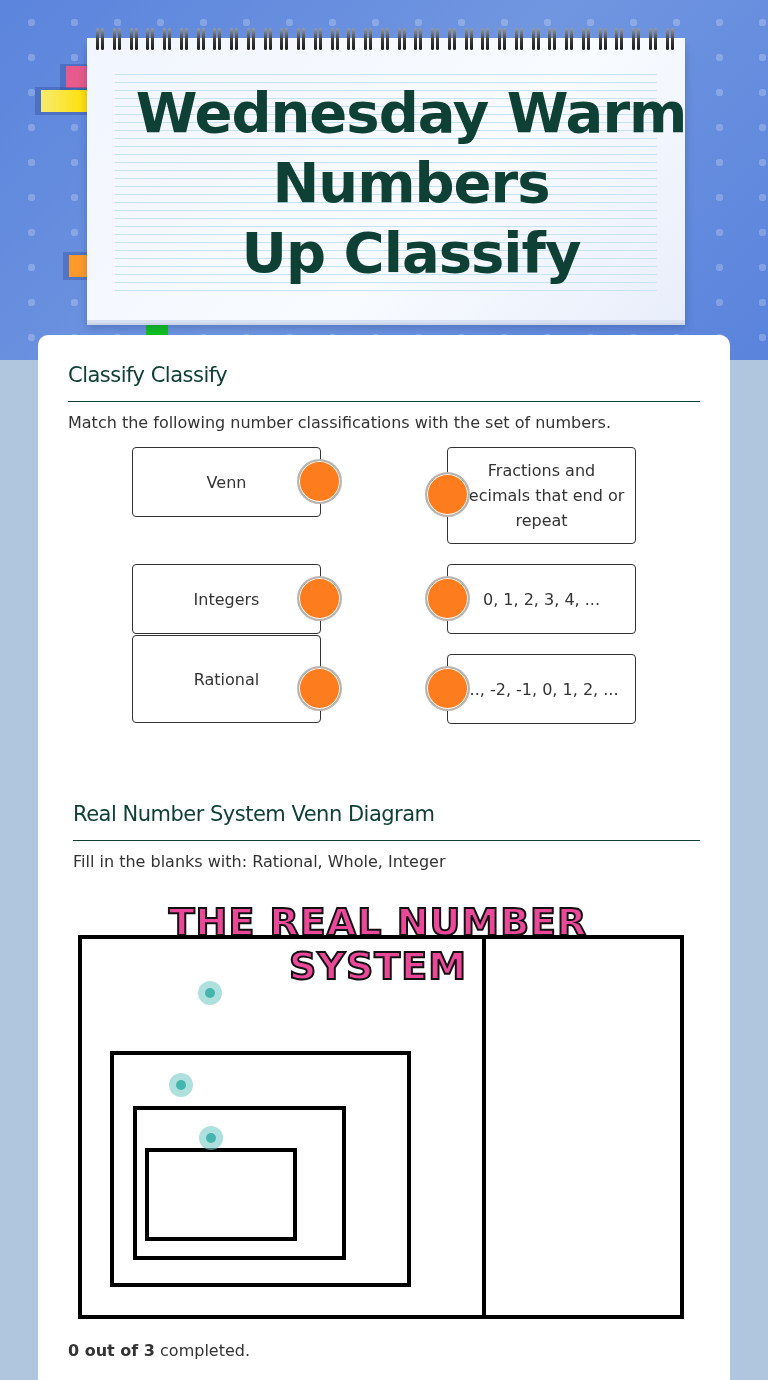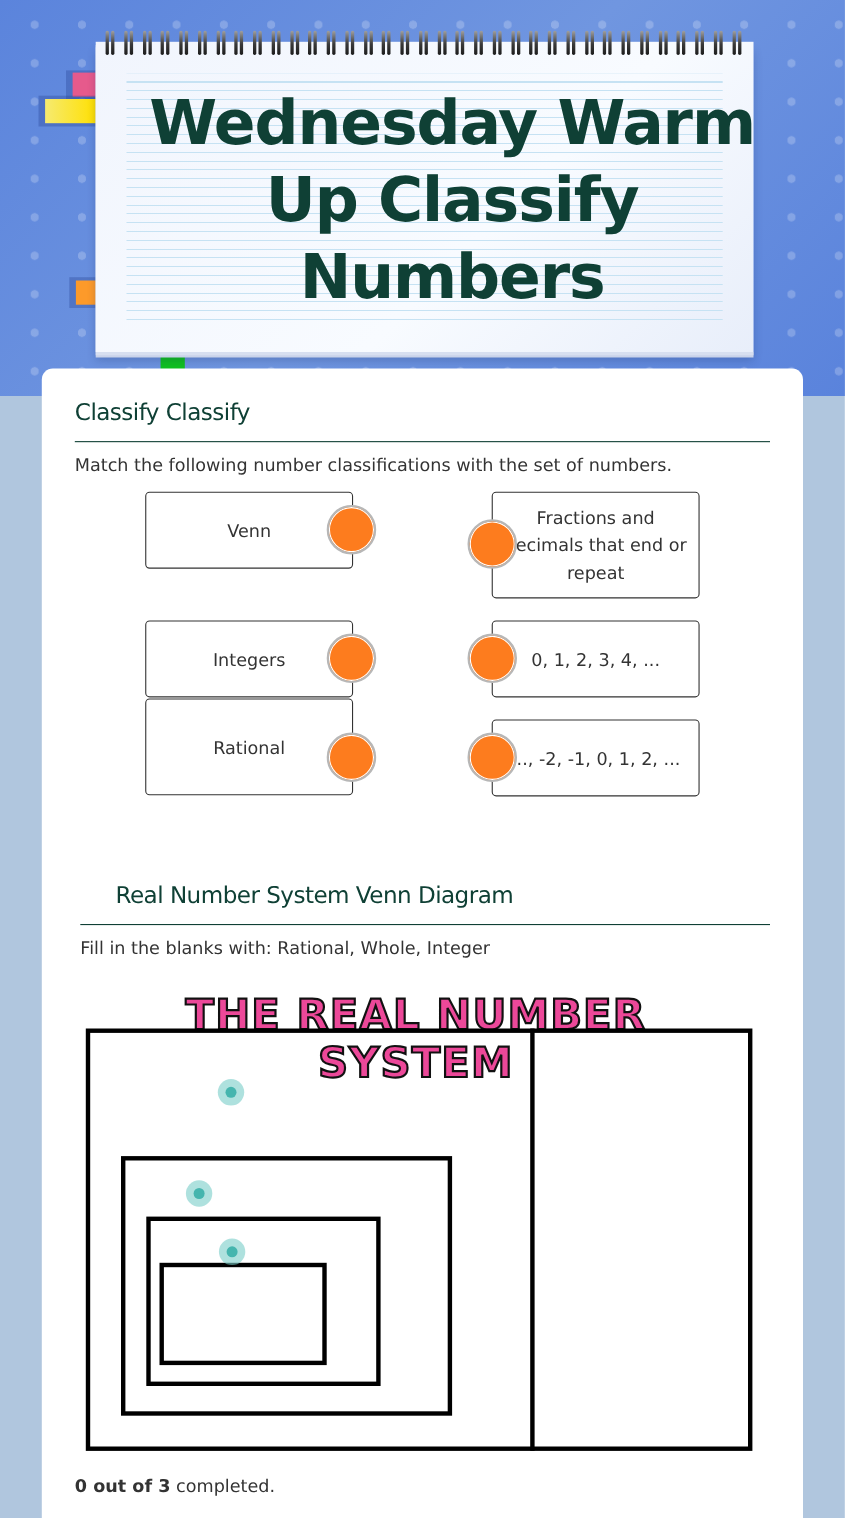--- a/index.html
+++ b/index.html
@@ -151,22 +151,22 @@
         <div class="ring"></div>
         <div class="ring"></div>
         <div class="ring"></div>
         <div class="ring"></div>
         <div class="ring"></div>
         <div class="ring"></div>
         <div class="ring"></div>
     </div>
     <div class="hero-title">
       <div>Wednesday Warm</div>
+      <div>Numbers</div>
       <div>Up Classify</div>
-      <div>Numbers</div>
     </div>
   </div>
 </div>
 
 <div class="card">
 
   <div class="section-title" style="left:30px;top:28px;">Classify Classify</div>
   <div class="section-rule" style="left:30px;top:66px;width:632px;"></div>
   <div class="instruction" style="left:30px;top:78px;">Match the following number classifications with the set of numbers.</div>
 
@@ -193,21 +193,21 @@
   <div class="match-box" style="left:409px;top:229px;width:189px;height:70px;">
     <span>0, 1, 2, 3, 4, ...</span>
   </div>
   <div class="match-dot" style="left:387px;top:241px;"></div>
 
   <div class="match-box" style="left:409px;top:319px;width:189px;height:70px;">
     <span>..., -2, -1, 0, 1, 2, ...</span>
   </div>
   <div class="match-dot" style="left:387px;top:331px;"></div>
 
-  <div class="section-title" style="left:35px;top:467px;margin-left:32px;">Real Number System Venn Diagram</div>
+  <div class="section-title" style="left:35px;top:467px;">Real Number System Venn Diagram</div>
   <div class="section-rule" style="left:35px;top:505px;width:627px;"></div>
   <div class="instruction" style="left:35px;top:517px;">Fill in the blanks with: Rational,  Whole,  Integer</div>
 
   <div class="venn">
     <div class="venn-title">THE REAL NUMBER SYSTEM</div>
     <div class="vbox" style="left:0;top:35px;width:606px;height:384px;"></div>
     <div class="vbox" style="left:404px;top:35px;width:4px;height:384px;border-width:0 0 0 4px;"></div>
     <div class="vbox" style="left:32px;top:151px;width:301px;height:236px;"></div>
     <div class="vbox" style="left:55px;top:206px;width:213px;height:154px;"></div>
     <div class="vbox" style="left:67px;top:248px;width:152px;height:93px;"></div>

